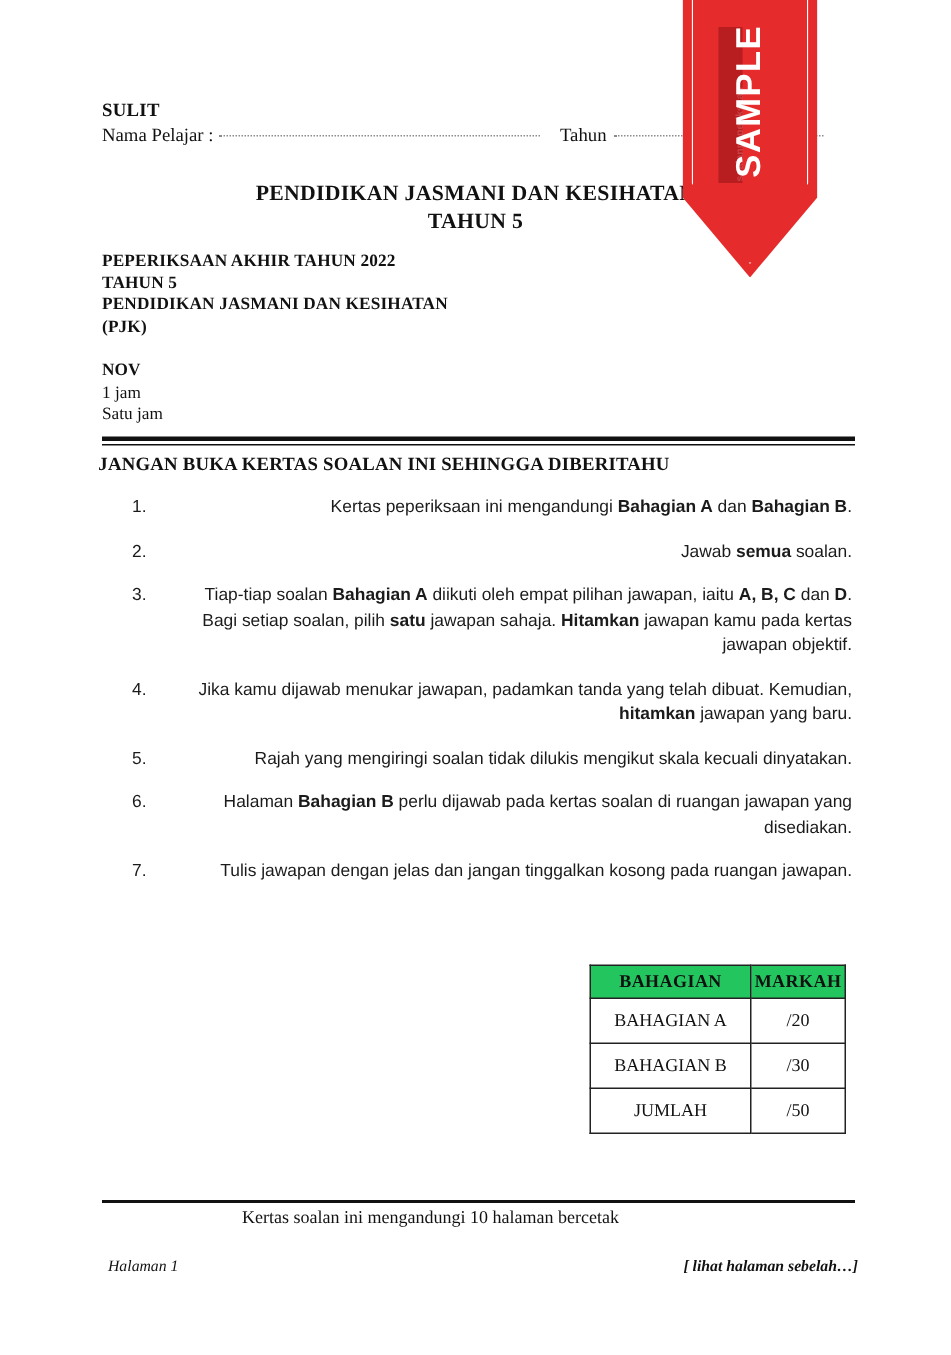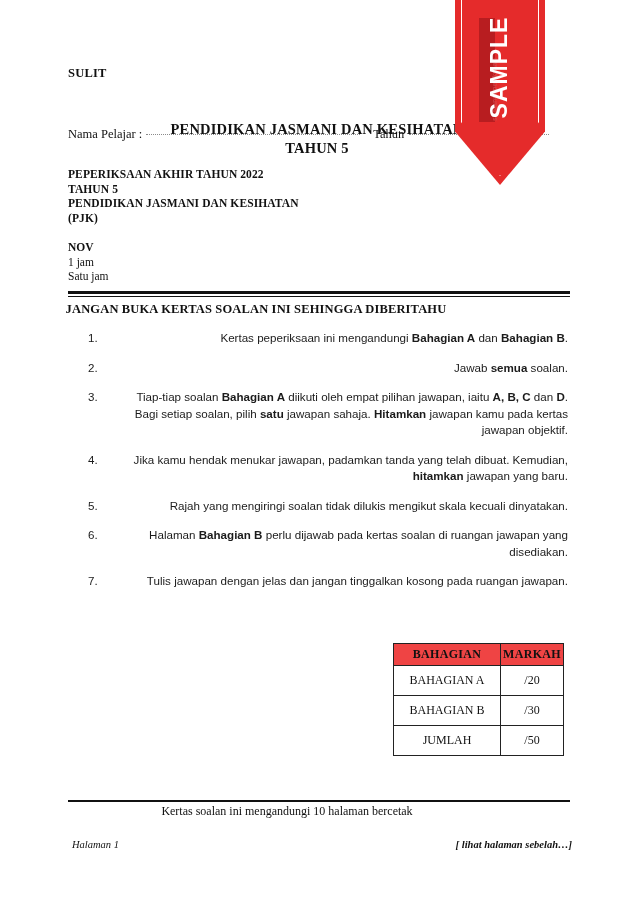--- a/index.html
+++ b/index.html
@@ -4,21 +4,21 @@
 <style>
   html,body{margin:0;padding:0;background:#fff;}
   body{width:634px;height:903px;position:relative;overflow:hidden;
        font-family:"Liberation Serif",serif;color:#111;
        -webkit-font-smoothing:antialiased;}
   .page{position:absolute;inset:0;}
 
   
   .sulit{position:absolute;left:68px;top:66px;font-size:12.5px;font-weight:bold;letter-spacing:.2px;}
   .namerow{position:absolute;left:68px;top:83px;width:500px;font-size:12.5px;display:flex;align-items:baseline;}
-  .namerow .lbl{white-space:nowrap;margin-top:44px;}
+  .namerow .lbl{white-space:nowrap;}
   .dots{flex:0 0 214px;margin:0 4px;border-bottom:1.4px dotted #8b8b8b;transform:translateY(-3px);}
   .tahun{white-space:nowrap;margin-left:9px;}
   .dots2{flex:0 0 140px;margin-left:5px;border-bottom:1.4px dotted #8b8b8b;transform:translateY(-3px);}
 
   
   .title{position:absolute;left:0;top:120px;width:634px;text-align:center;
          font-size:14.5px;font-weight:bold;line-height:19px;letter-spacing:.2px;}
 
   
   .examblock{position:absolute;left:68px;top:167px;font-size:11.5px;font-weight:bold;line-height:14.5px;letter-spacing:.1px;}
@@ -38,21 +38,21 @@
         font-family:"Liberation Sans",sans-serif;font-size:11.6px;line-height:16.5px;color:#1b1b1b;}
   .li{display:flex;margin-bottom:13px;}
   .li .num{flex:0 0 22px;text-align:left;}
   .li .txt{flex:1;text-align:right;}
   .li b{font-weight:bold;}
 
   
   .marks{position:absolute;left:393px;top:643px;border-collapse:collapse;
          font-family:"Liberation Serif",serif;font-size:12px;}
   .marks td,.marks th{border:1.2px solid #222;padding:0;text-align:center;vertical-align:middle;}
-  .marks th{background:#ef4444;font-weight:bold;height:21px;letter-spacing:.3px;}
+  .marks th{background:#22c55e;font-weight:bold;height:21px;letter-spacing:.3px;}
   .marks td{height:29px;}
   .marks .c1{width:106px;}
   .marks .c2{width:62px;}
 
   
   .rule-foot{position:absolute;left:68px;top:800px;width:502px;height:1.6px;background:#111;}
   .foot-center{position:absolute;left:0;top:804px;width:574px;text-align:center;font-size:12px;}
   .foot-left{position:absolute;left:72px;top:839px;font-size:10.5px;font-style:italic;}
   .foot-right{position:absolute;right:62px;top:839px;font-size:10.5px;font-style:italic;font-weight:bold;}
 
@@ -115,21 +115,21 @@
       <div class="li">
         <span class="num">2.</span>
         <span class="txt"><span>Jawab </span><b>semua</b><span> soalan.</span></span>
       </div>
       <div class="li">
         <span class="num">3.</span>
         <span class="txt"><span>Tiap-tiap soalan </span><b>Bahagian A</b><span> diikuti oleh empat pilihan jawapan, iaitu </span><b>A, B, C</b><span> dan </span><b>D</b><span>. Bagi setiap soalan, pilih </span><b>satu</b><span> jawapan sahaja. </span><b>Hitamkan</b><span> jawapan kamu pada kertas jawapan objektif.</span></span>
       </div>
       <div class="li">
         <span class="num">4.</span>
-        <span class="txt"><span>Jika kamu hendak menukar jawapan, padamkan tanda yang telah dibuat. Kemudian, </span><b>hitamkan</b><span> jawapan yang baru.</span></span>
+        <span class="txt"><span>Jika kamu dijawab menukar jawapan, padamkan tanda yang telah dibuat. Kemudian, </span><b>hitamkan</b><span> jawapan yang baru.</span></span>
       </div>
       <div class="li">
         <span class="num">5.</span>
         <span class="txt"><span>Rajah yang mengiringi soalan tidak dilukis mengikut skala kecuali dinyatakan.</span></span>
       </div>
       <div class="li">
         <span class="num">6.</span>
         <span class="txt"><span>Halaman </span><b>Bahagian B</b><span> perlu dijawab pada kertas soalan di ruangan jawapan yang disediakan.</span></span>
       </div>
       <div class="li">

